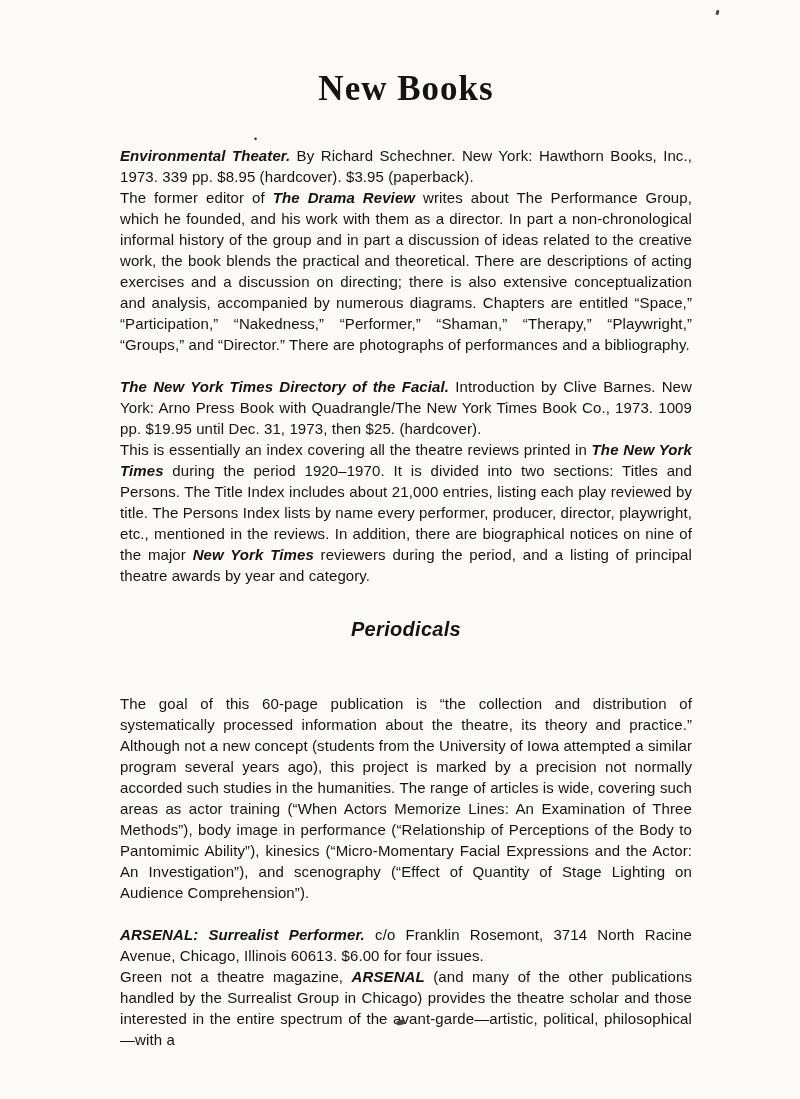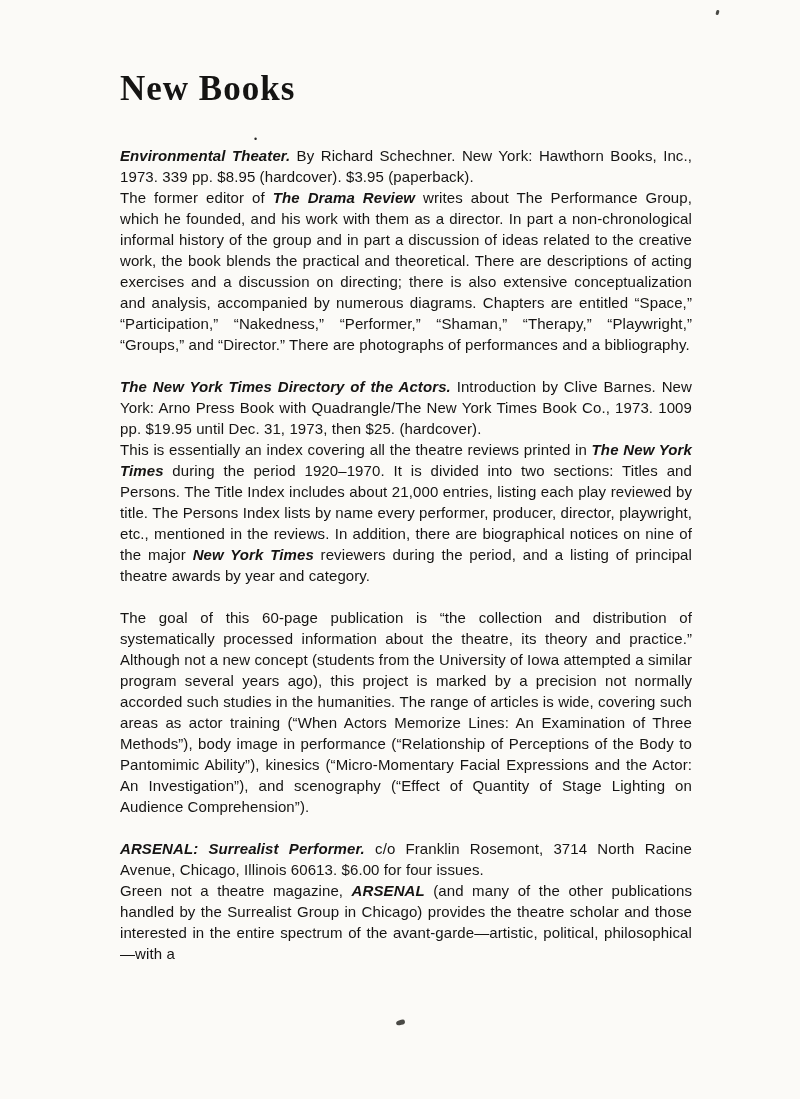--- a/index.html
+++ b/index.html
@@ -13,21 +13,21 @@
     color: #151413;
     font-family: "Liberation Sans", sans-serif;
     padding: 70px 108px 0 120px;
     overflow: hidden;
   }
   .title {
     font-family: "Liberation Serif", serif;
     font-weight: bold;
     font-size: 35px;
     letter-spacing: 1px;
-    text-align: left;
+    text-align: center;
     line-height: 1.1;
   }
   .ornament {
     position: absolute;
     left: 254px;
     top: 134px;
     font-size: 9px;
     color: #2a2a2a;
   }
   .body-block { margin-top: 36px; }
@@ -73,24 +73,25 @@
   <span class="ornament">•</span>
 
   <div class="body-block">
 
     <section class="entry">
       <p class="para"><span class="bi">Environmental Theater.</span><span> By Richard Schechner. New York: Hawthorn Books, Inc., 1973. 339 pp. $8.95 (hardcover). $3.95 (paperback).</span></p>
       <p class="para"><span>The former editor of </span><span class="bi">The Drama Review</span><span> writes about The Performance Group, which he founded, and his work with them as a director. In part a non-chronological informal history of the group and in part a discussion of ideas related to the creative work, the book blends the practical and theoretical. There are descriptions of acting exercises and a discussion on directing; there is also extensive conceptualization and analysis, accompanied by numerous diagrams. Chapters are entitled “Space,” “Participation,” “Nakedness,” “Performer,” “Shaman,” “Therapy,” “Playwright,” “Groups,” and “Director.” There are photographs of performances and a bibliography.</span></p>
     </section>
 
     <section class="entry">
-      <p class="para"><span class="bi">The New York Times Directory of the Actors.</span><span> Introduction by Clive Barnes. New York: Arno Press Book with Quadrangle/The New York Times Book Co., 1973. 1009 pp. $19.95 until Dec. 31, 1973, then $25. (hardcover).</span></p>
+      <p class="para"><span class="bi">The New York Times Directory of the Facial.</span><span> Introduction by Clive Barnes. New York: Arno Press Book with Quadrangle/The New York Times Book Co., 1973. 1009 pp. $19.95 until Dec. 31, 1973, then $25. (hardcover).</span></p>
       <p class="para"><span>This is essentially an index covering all the theatre reviews printed in </span><span class="bi">The New York Times</span><span> during the period 1920–1970. It is divided into two sections: Titles and Persons. The Title Index includes about 21,000 entries, listing each play reviewed by title. The Persons Index lists by name every performer, producer, director, playwright, etc., mentioned in the reviews. In addition, there are biographical notices on nine of the major </span><span class="bi">New York Times</span><span> reviewers during the period, and a listing of principal theatre awards by year and category.</span></p>
     </section>
 
+    <h2 class="section-heading">Periodicals</h2>
 
     <section class="entry">
       <p class="para"><span>The goal of this 60-page publication is “the collection and distribution of systematically processed information about the theatre, its theory and practice.” Although not a new concept (students from the University of Iowa attempted a similar program several years ago), this project is marked by a precision not normally accorded such studies in the humanities. The range of articles is wide, covering such areas as actor training (“When Actors Memorize Lines: An Examination of Three Methods”), body image in performance (“Relationship of Perceptions of the Body to Pantomimic Ability”), kinesics (“Micro-Momentary Facial Expressions and the Actor: An Investigation”), and scenography (“Effect of Quantity of Stage Lighting on Audience Comprehension”).</span></p>
     </section>
 
     <section class="entry">
       <p class="para"><span class="bi">ARSENAL: Surrealist Performer.</span><span> c/o Franklin Rosemont, 3714 North Racine Avenue, Chicago, Illinois 60613. $6.00 for four issues.</span></p>
       <p class="para"><span>Green not a theatre magazine, </span><span class="bi">ARSENAL</span><span> (and many of the other publications handled by the Surrealist Group in Chicago) provides the theatre scholar and those interested in the entire spectrum of the avant-garde—artistic, political, philosophical—with a</span></p>
     </section>
 

